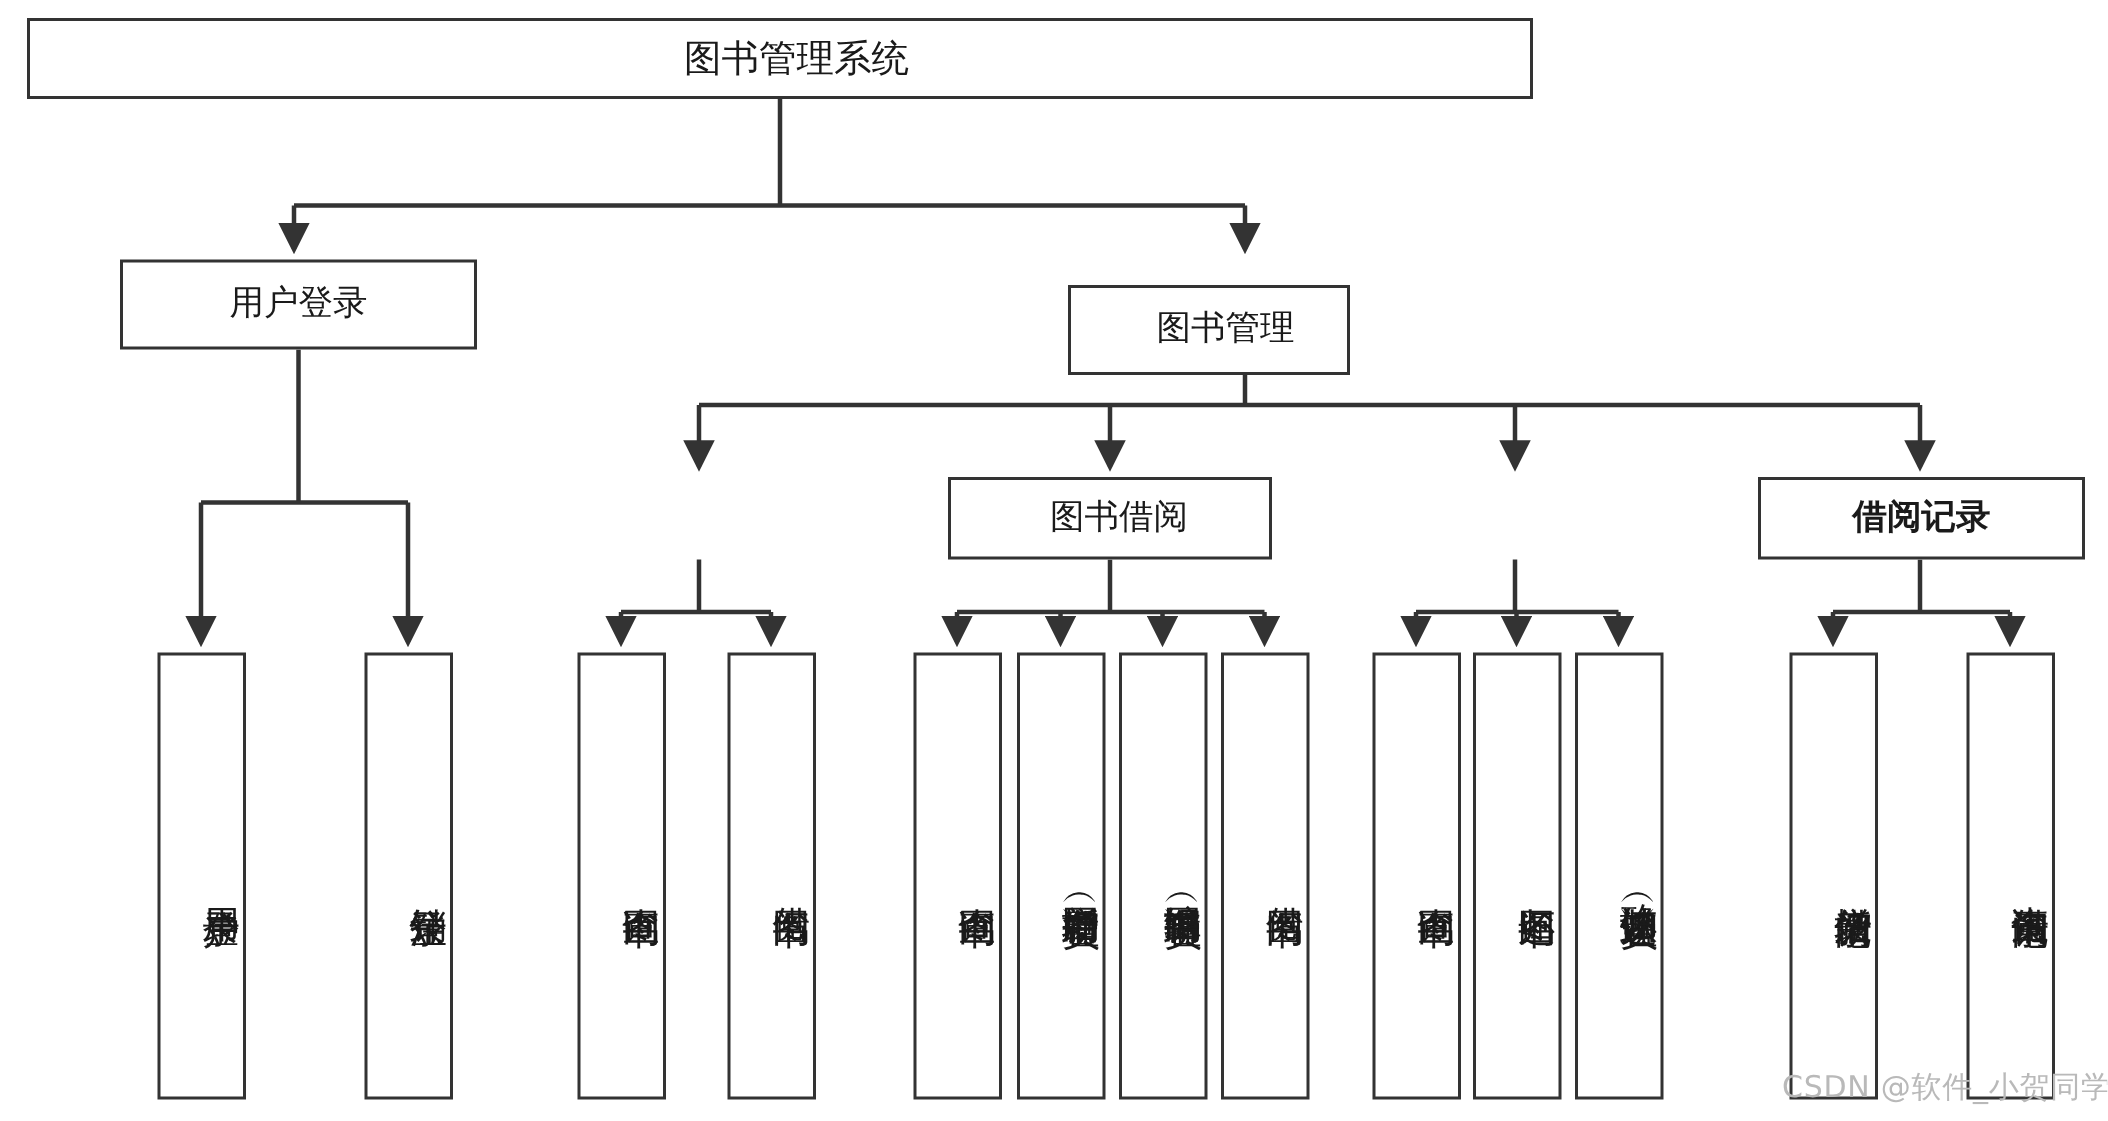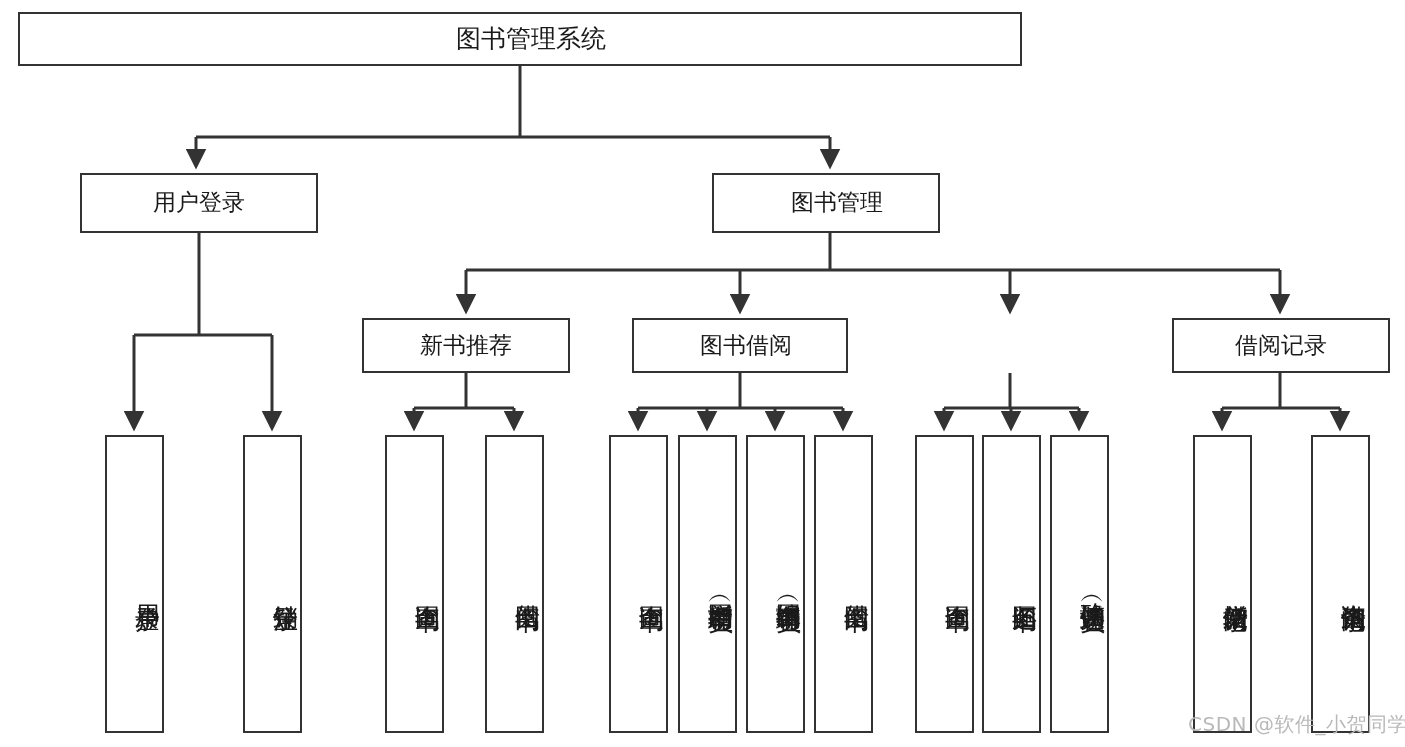--- a/index.html
+++ b/index.html
@@ -126,31 +126,28 @@
     </g>
   </svg>
 
   <div class="node root" style="left:18px; top:12px; width:1004px; height:54px;padding-left:22px;">
     <span>图书管理系统</span>
   </div>
 
   <div class="node lvl2" style="left:80px; top:173px; width:238px; height:60px;">
     <span>用户登录</span>
   </div>
-  <div class="node lvl2" style="left:712px; top:173px; width:228px; height:60px;padding-left:22px;">
+  <div class="node lvl2" style="left:712px; top:190px; width:188px; height:60px;padding-left:22px;">
     <span>图书管理</span>
   </div>
 
-  <div class="node lvl3" style="left:362px; top:318px; width:208px; height:55px;">
-    <span>新书推荐</span>
-  </div>
   <div class="node lvl3" style="left:632px; top:318px; width:216px; height:55px;padding-left:12px;">
     <span>图书借阅</span>
   </div>
-  <div class="node lvl3" style="left:1172px; top:318px; width:218px; height:55px;">
+  <div class="node lvl3" style="left:1172px; top:318px; width:218px; height:55px;font-weight:bold;">
     <span>借阅记录</span>
   </div>
 
   <div class="node leaf" style="left:105px; top:435px; width:59px; height:298px;">
     <span>用户登录</span>
   </div>
   <div class="node leaf" style="left:243px; top:435px; width:59px; height:298px;">
     <span>注销登录</span>
   </div>
 

